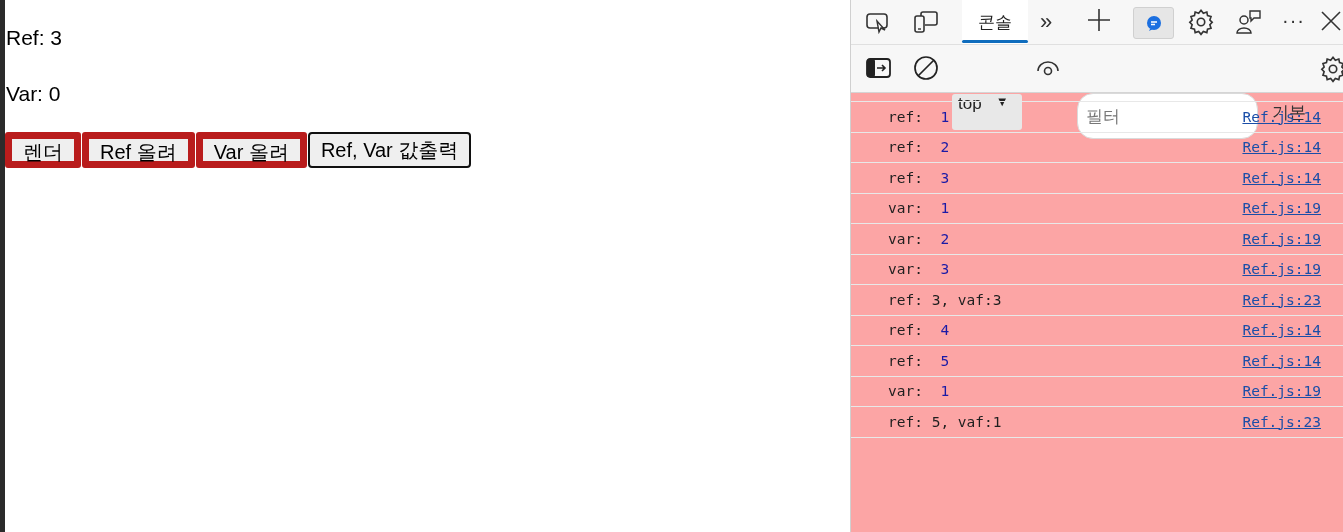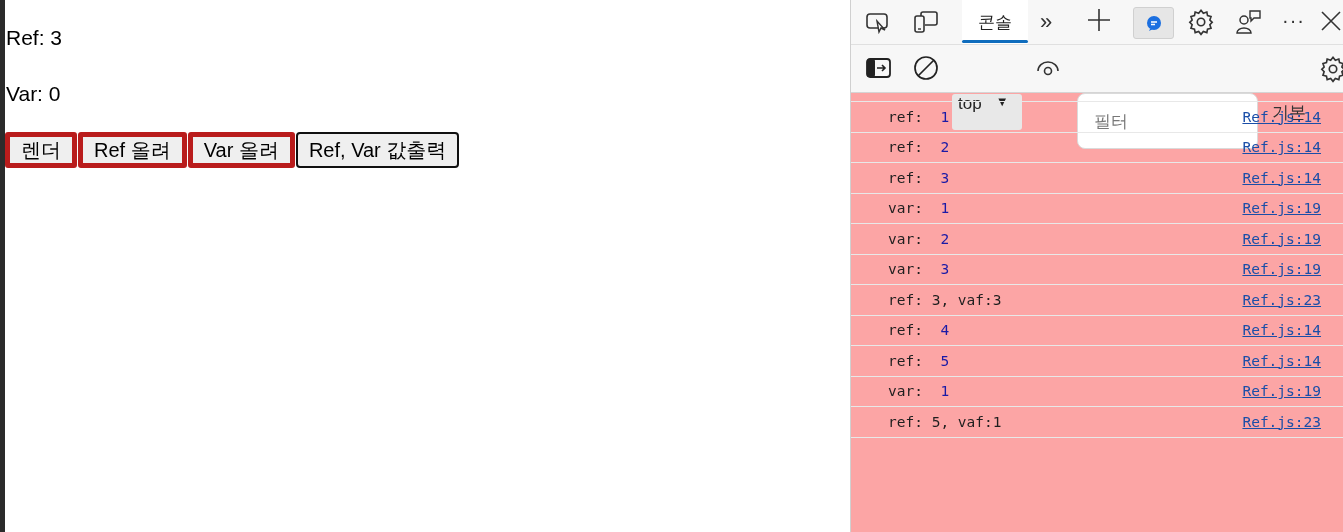--- a/index.html
+++ b/index.html
@@ -1,30 +1,30 @@
 <!DOCTYPE html>
 <html><head>
 <meta charset="utf-8">
 <style>
   html, body { margin:0; padding:0; }
   body { width:1343px; height:532px; overflow:hidden; background:#fff; position:relative; font-family:"Liberation Sans", sans-serif; }
   .edge { position:absolute; left:0; top:0; width:5px; height:532px; background:#2b2b2b; }
   .page { position:absolute; left:5px; top:0; width:845px; height:532px; background:#fff; color:#000; }
   .page p { margin:0; font-size:21px; position:absolute; left:1px; }
   .btns { position:absolute; left:0; top:132px; display:flex; }
-  .btn { height:36px; box-sizing:border-box; border:5px solid #b91c1c; background:#efefef; border-radius:3px; font-size:20px; font-family:"Liberation Sans", sans-serif; padding:0 11px; color:#000; margin-right:1px; cursor:default; }
+  .btn { height:36px; box-sizing:border-box; border:7px solid #b91c1c; background:#efefef; border-radius:3px; font-size:20px; font-family:"Liberation Sans", sans-serif; padding:0 11px; color:#000; margin-right:1px; cursor:default; }
   .btn.focus { border:2px solid #101010; border-radius:4px; }
   .devtools { position:absolute; left:850px; top:0; width:493px; height:532px; border-left:1px solid #d0d0d0; background:#fca5a5; box-sizing:border-box; }
   .tb1 { height:44px; background:#f7f7f7; border-bottom:1px solid #e0e0e0; display:flex; align-items:center; position:relative; }
   .tb2 { height:47px; background:#f7f7f7; border-bottom:1px solid #d5d5d5; display:flex; align-items:center; position:relative; }
   .ic { position:absolute; display:flex; align-items:center; justify-content:center; color:#333; }
   .tab { position:absolute; left:111px; top:0; width:66px; height:44px; background:#fff; display:flex; align-items:center; justify-content:center; font-size:17px; color:#222; }
   .tab::after { content:""; position:absolute; left:0; right:0; bottom:1px; height:3px; background:#0f6cbd; border-radius:2px; }
   .ctx { position:absolute; left:101px; top:49px; width:70px; height:36px; background:#e8e8e8; border-radius:3px; display:flex; align-items:flex-start; font-size:17px; color:#222; padding-left:6px; box-sizing:border-box; }
-  .filter { position:absolute; left:226px; top:48px; width:181px; height:56px; border:1px solid #dadada; border-radius:8px; background:#fff; box-sizing:border-box; font-size:17px; color:#777; padding-left:16px; display:flex; align-items:center; font-family:"Liberation Sans", sans-serif; }
+  .filter { position:absolute; left:226px; top:48px; width:181px; height:46px; border:1px solid #dadada; border-radius:16px; background:#fff; box-sizing:border-box; font-size:17px; color:#777; padding-left:8px; display:flex; align-items:center; font-family:"Liberation Sans", sans-serif; }
   .level { position:absolute; left:421px; top:56px; font-size:17px; color:#333; }
   .console { position:absolute; top:92px; left:0; right:0; font-family:"DejaVu Sans Mono", "Liberation Mono", monospace; font-size:14.5px; }
   .msg { border-bottom:1px solid #e8e8e8; position:relative; padding-left:37px; padding-right:22px; box-sizing:border-box; }
   .msg.first { padding-top:6px; padding-bottom:3px; }
   .src { color:#1a4ea8; text-decoration:underline; }
   .first .src { display:block; text-align:right; line-height:20px; }
   .bold { font-weight:bold; color:#1f1f1f; line-height:22px; }
   .bold a { color:#1a4ea8; text-decoration:underline; }
   .row { height:30.5px; display:flex; align-items:center; }
   .row .txt { color:#1f1f1f; white-space:pre; }

